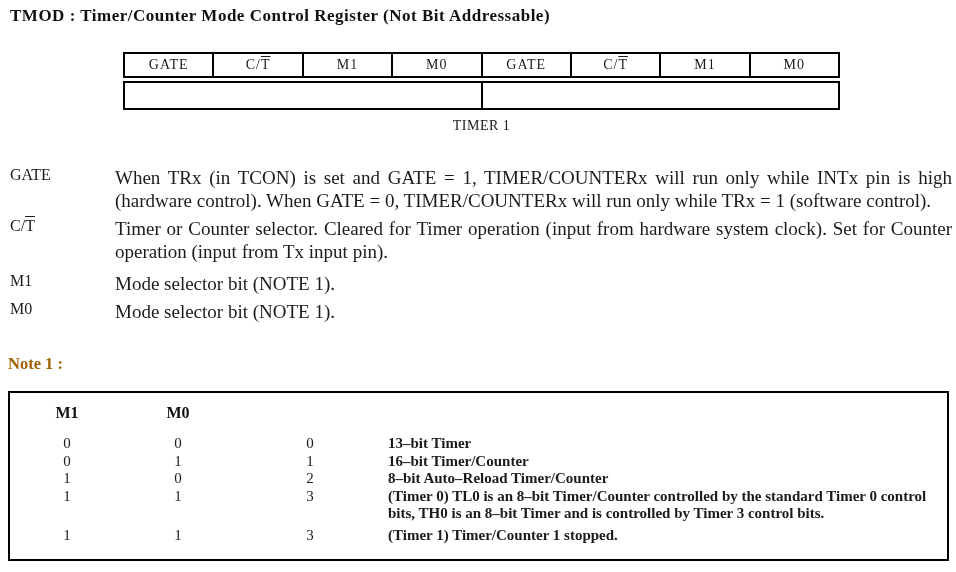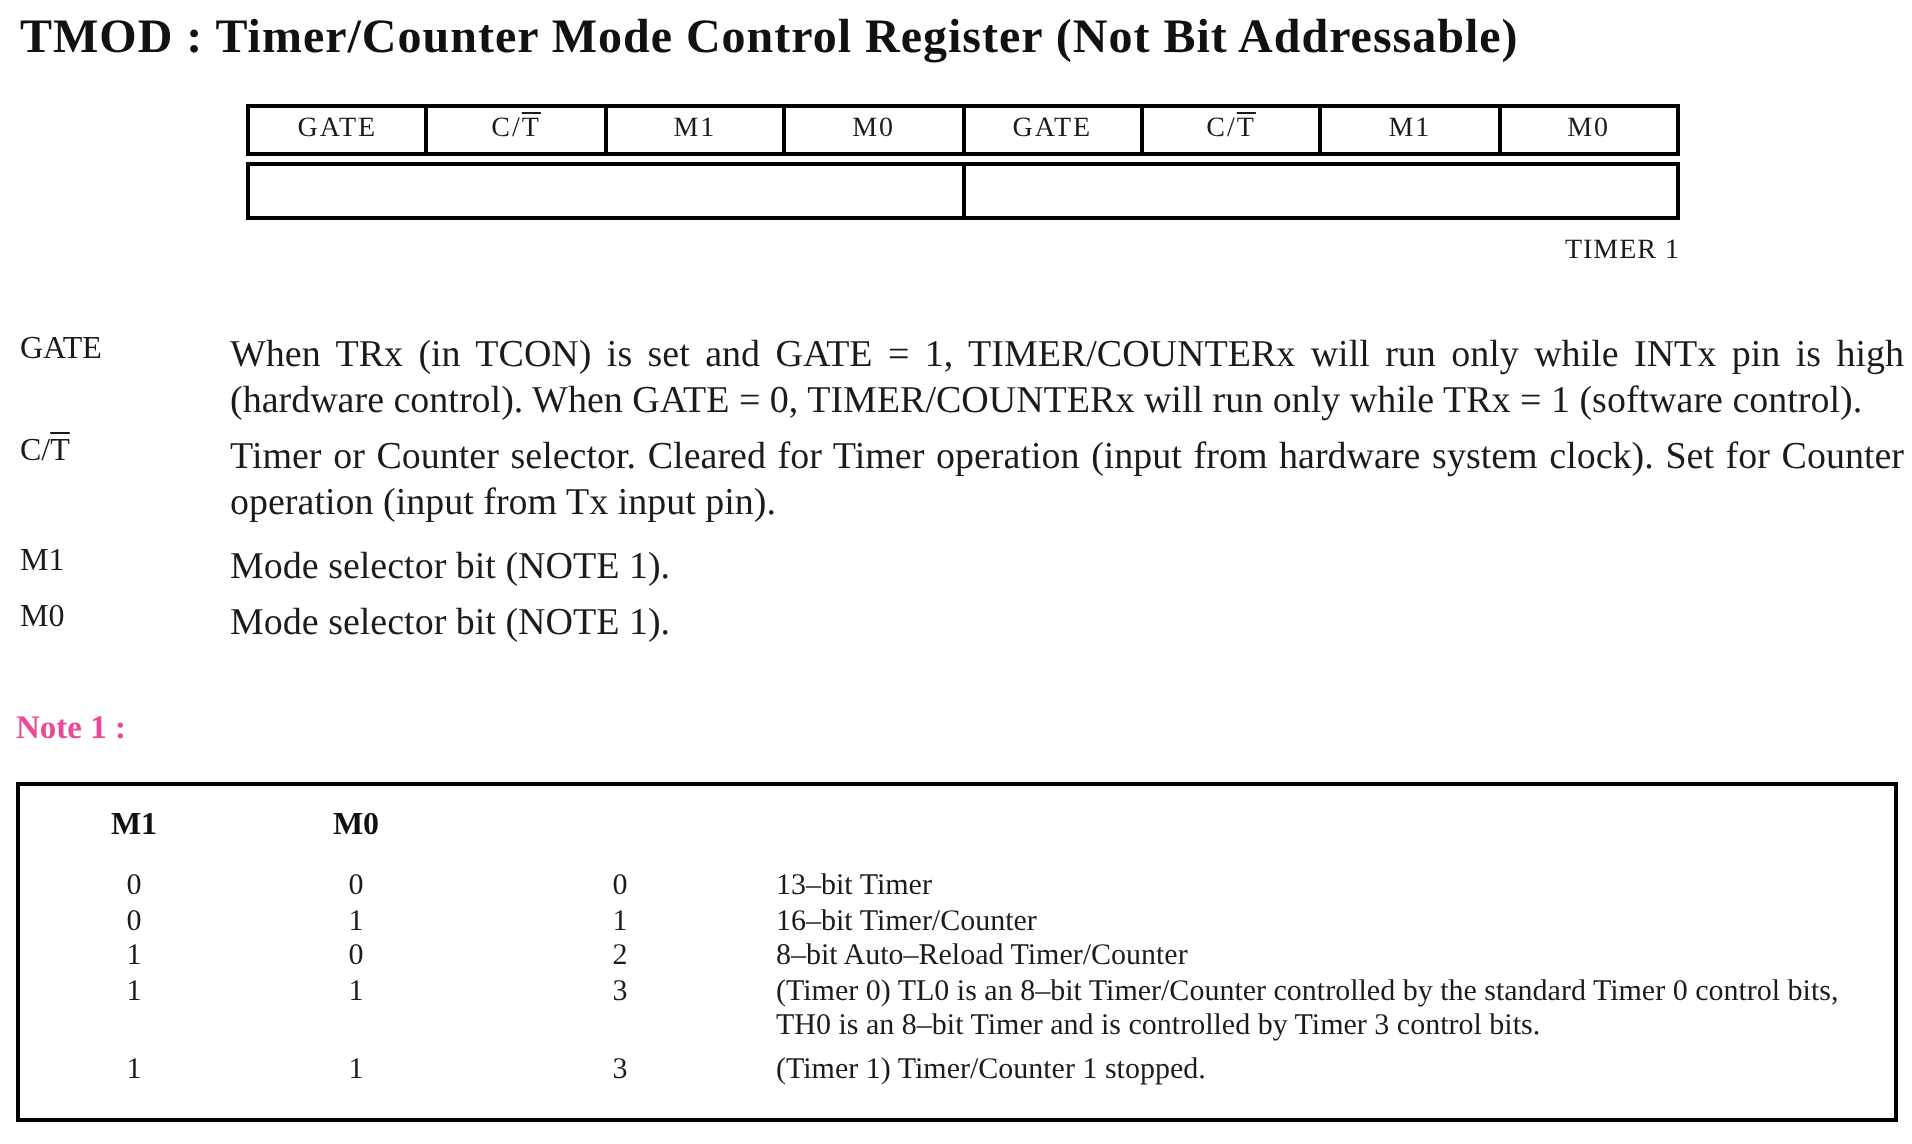--- a/index.html
+++ b/index.html
@@ -3,61 +3,61 @@
 <meta charset="utf-8">
 <style>
   * { margin:0; padding:0; box-sizing:border-box; }
   html,body { background:#ffffff; }
   body {
     width:956px; height:572px; position:relative; overflow:hidden;
     font-family:"Liberation Serif", serif; color:#1b1b1b;
   }
   .title {
     position:absolute; left:10px; top:6px;
-    font-size:24px; font-weight:bold; letter-spacing:0.5px; color:#111;
+    font-size:17px; font-weight:bold; letter-spacing:0.5px; color:#111;
   }
   .over { text-decoration: overline; }
 
   
   .reg { position:absolute; left:123px; top:52px; width:717px; }
   .reg-header { display:flex; border:2px solid #000; height:26px; }
   .reg-cell {
     flex:1; border-left:2px solid #000;
     display:flex; align-items:center; justify-content:center;
     font-size:14px; letter-spacing:1px;
   }
   .reg-cell:first-child { border-left:none; }
   .reg-empty { margin-top:3px; height:29px; border:2px solid #000; position:relative; }
   .reg-divider { position:absolute; left:calc(50% - 1px); top:0; bottom:0; width:2px; background:#000; }
   .reg-groups { display:flex; margin-top:8px; }
-  .group { flex:1; text-align:right; font-size:14px; letter-spacing:0.5px; }
+  .group { flex:1; text-align:center; font-size:14px; letter-spacing:0.5px; }
 
   
   .defs { position:absolute; left:10px; top:166px; width:942px; }
   .def-row { display:grid; grid-template-columns:105px 1fr; }
   .def-row .term { font-size:16px; }
   .def-row .desc { text-align:justify; font-size:19px; line-height:23px; }
   .def-row:nth-child(2) { margin-top:5px; }
   .def-row:nth-child(3) { margin-top:9px; }
   .def-row:nth-child(4) { margin-top:5px; }
 
-  .note-label { position:absolute; left:8px; top:354px; font-size:16.5px; font-weight:bold; color:#ec4899; }
+  .note-label { position:absolute; left:8px; top:354px; font-size:16.5px; font-weight:bold; color:#a16207; }
 
   
   .mode-box {
     position:absolute; left:8px; top:391px; width:941px; height:170px;
     border:2px solid #000; padding-top:11px;
   }
   .mt-header { display:grid; grid-template-columns:114px 108px 1fr; font-weight:bold; font-size:16px; color:#111; }
   .mt-header .c { text-align:center; }
   .mt-header .h-mode { padding-left:73px; letter-spacing:0.5px; }
   .mt-rows { margin-top:13px; }
   .mt-row { display:grid; grid-template-columns:114px 108px 156px 1fr; font-size:15px; line-height:17.5px; align-items:start; }
   .mt-row .c { text-align:center; }
-  .mt-row .desc { padding-right:0; }
+  .mt-row .desc { padding-right:0;font-weight:bold; }
   .mt-row.last { margin-top:4px; }
 </style>
 </head>
 <body>
 
 <div class="title">TMOD : Timer/Counter Mode Control Register (Not Bit Addressable)</div>
 
 <div class="reg">
   <div class="reg-header">
     <div class="reg-cell">

